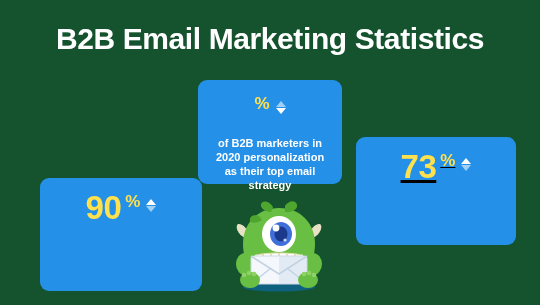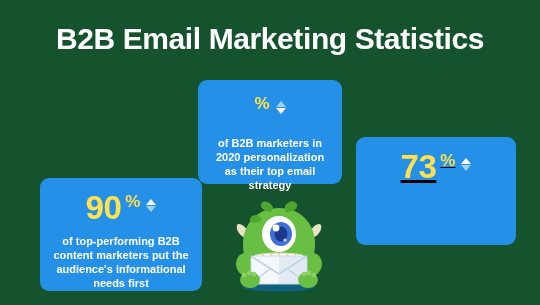--- a/index.html
+++ b/index.html
@@ -120,21 +120,20 @@
 
   <div class="card card-left">
     <div class="stat-row">
       <span class="stat-number">90</span>
       <span class="stat-pct">%</span>
       <span class="arrows-icon">
         <span class="tri-up"></span>
         <span class="tri-down"></span>
       </span>
     </div>
-    <div class="stat-desc">of top-performing B2B content marketers put the audience's informational needs first</div>
   </div>
 
   <div class="card card-middle">
     <div class="stat-row">
       <span class="stat-pct">%</span>
       <span class="arrows-icon">
         <span class="tri-up"></span>
         <span class="tri-down"></span>
       </span>
     </div>

